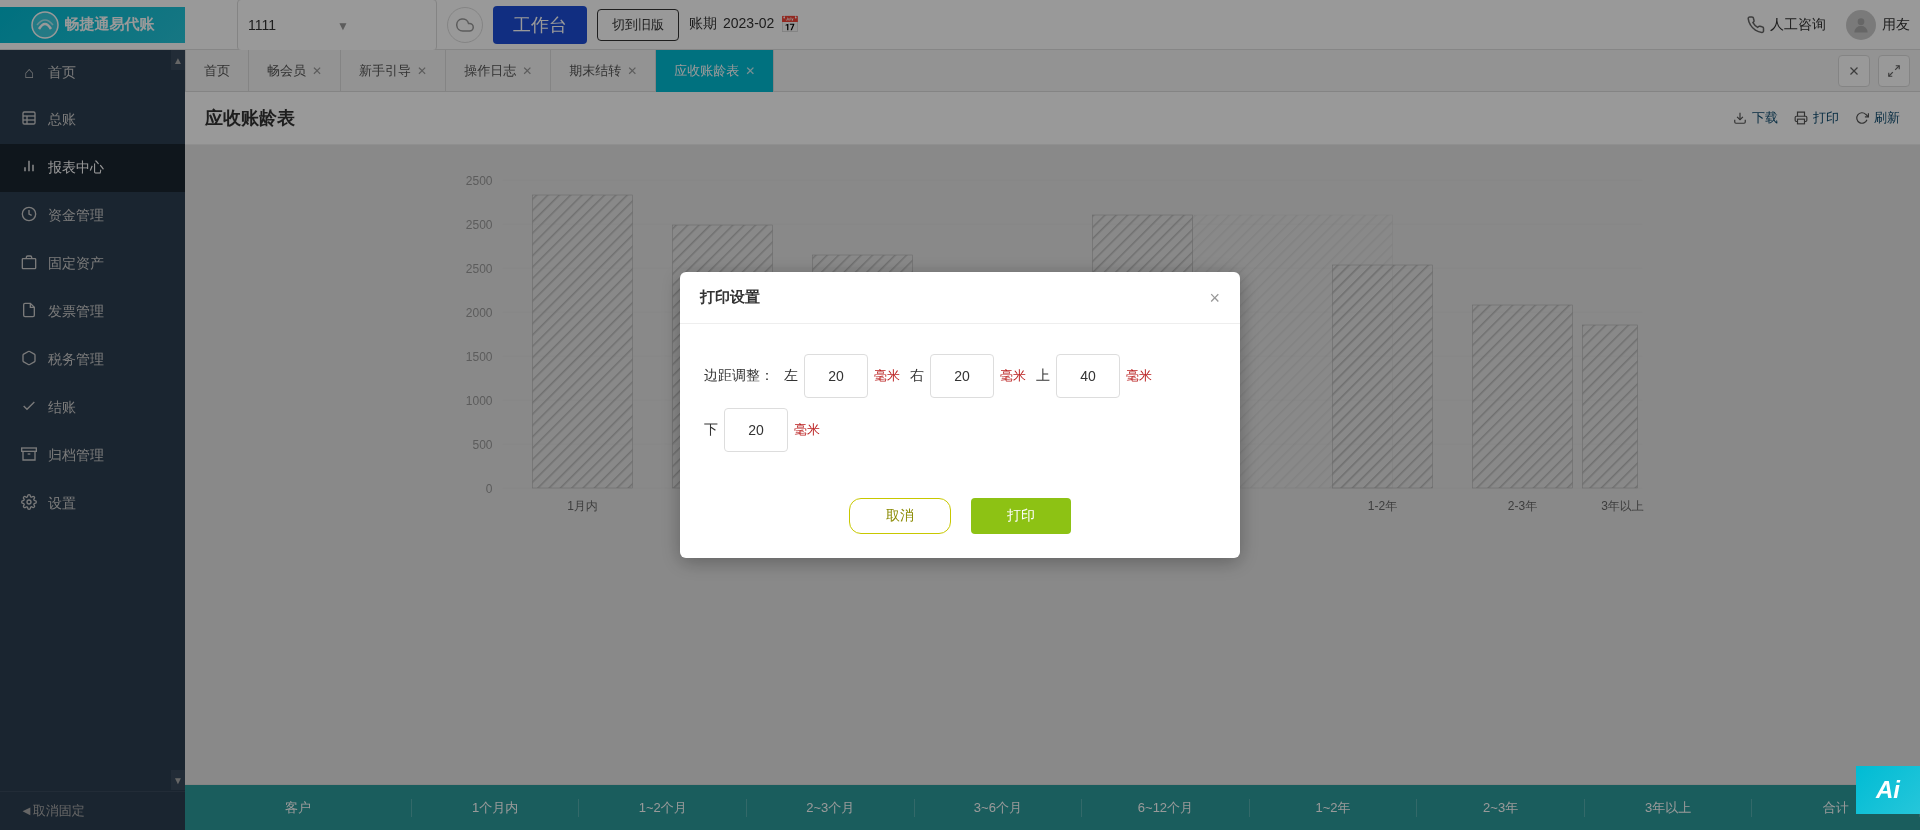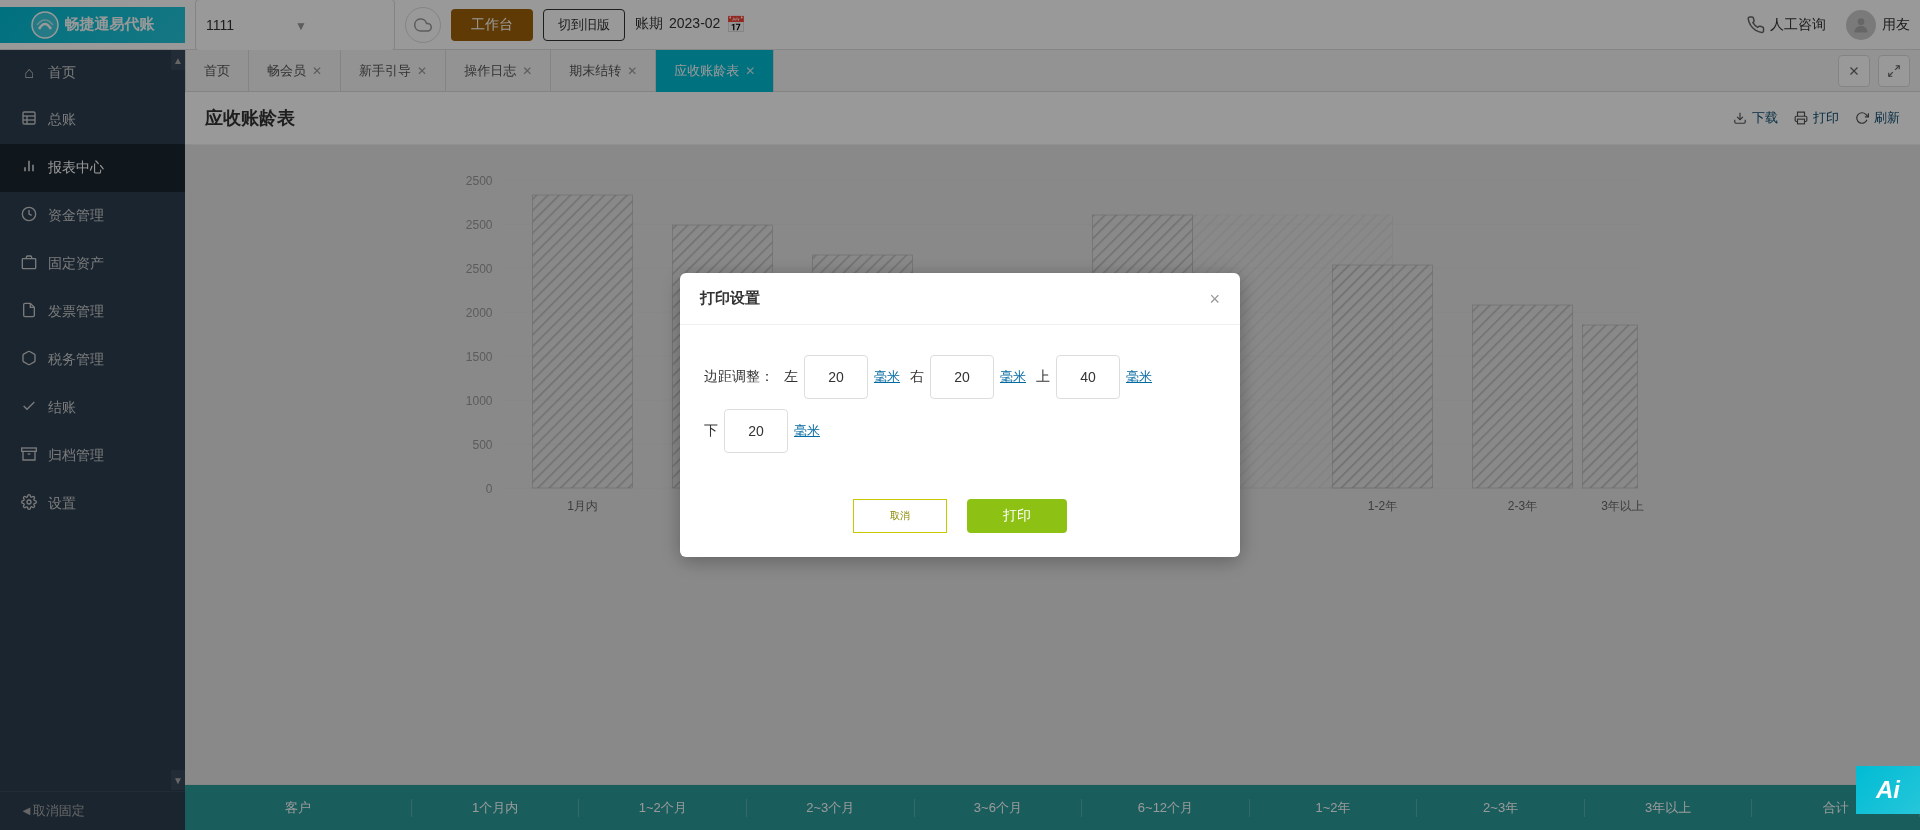--- a/index.html
+++ b/index.html
@@ -37,38 +37,39 @@
       display: flex;
       align-items: flex-end;
       border: 1px solid #ddd;
       border-radius: 4px;
       padding: 17px 10px;
       min-width: 200px;
       cursor: pointer;
       font-size: 14px;
       color: #333;
       background: #fff;
+      margin-left: 42px;
     }
     .company-selector span { flex: 1; }
     .company-selector .arrow { color: #999; font-size: 12px; }
     .cloud-icon-btn {
       width: 36px; height: 36px;
       border: 1px solid #ddd;
       border-radius: 50%;
       display: flex; align-items: center; justify-content: center;
       cursor: pointer; color: #666; font-size: 18px; background: #fff;
     }
     .workbench-btn {
-      background: #a16207;
+      background: #1d4ed8;
       color: white;
       border: none;
       border-radius: 4px;
       padding: 7px 20px;
       cursor: pointer;
-      font-size: 14px;
+      font-size: 18px;
     }
     .switch-old-btn {
       border: 1px solid #333;
       background: #fff;
       border-radius: 4px;
       padding: 6px 14px;
       cursor: pointer;
       font-size: 13px;
       color: #333;
     }
@@ -357,35 +358,35 @@
     .margin-input {
       width: 64px;
       height: 44px;
       border: 1px solid #ddd;
       border-radius: 4px;
       text-align: center;
       font-size: 14px;
       color: #333;
       outline: none;
     }
-    .margin-unit { font-size: 13px; color: #0369a1; text-decoration: underline; }
+    .margin-unit { font-size: 13px; color: #b91c1c; }
     .modal-footer {
       padding: 16px 24px 24px;
       display: flex;
       justify-content: center;
       gap: 20px;
     }
     .btn-cancel {
       padding: 8px 36px;
       border: 1px solid #c8c800;
-      border-radius: 0;
+      border-radius: 12px;
       background: #fff;
       color: #8a8a00;
       cursor: pointer;
-      font-size: 10px;
+      font-size: 14px;
     }
     .btn-print {
       padding: 8px 36px;
       border: none;
       border-radius: 4px;
       background: #8dc214;
       color: white;
       cursor: pointer;
       font-size: 14px;
     }

